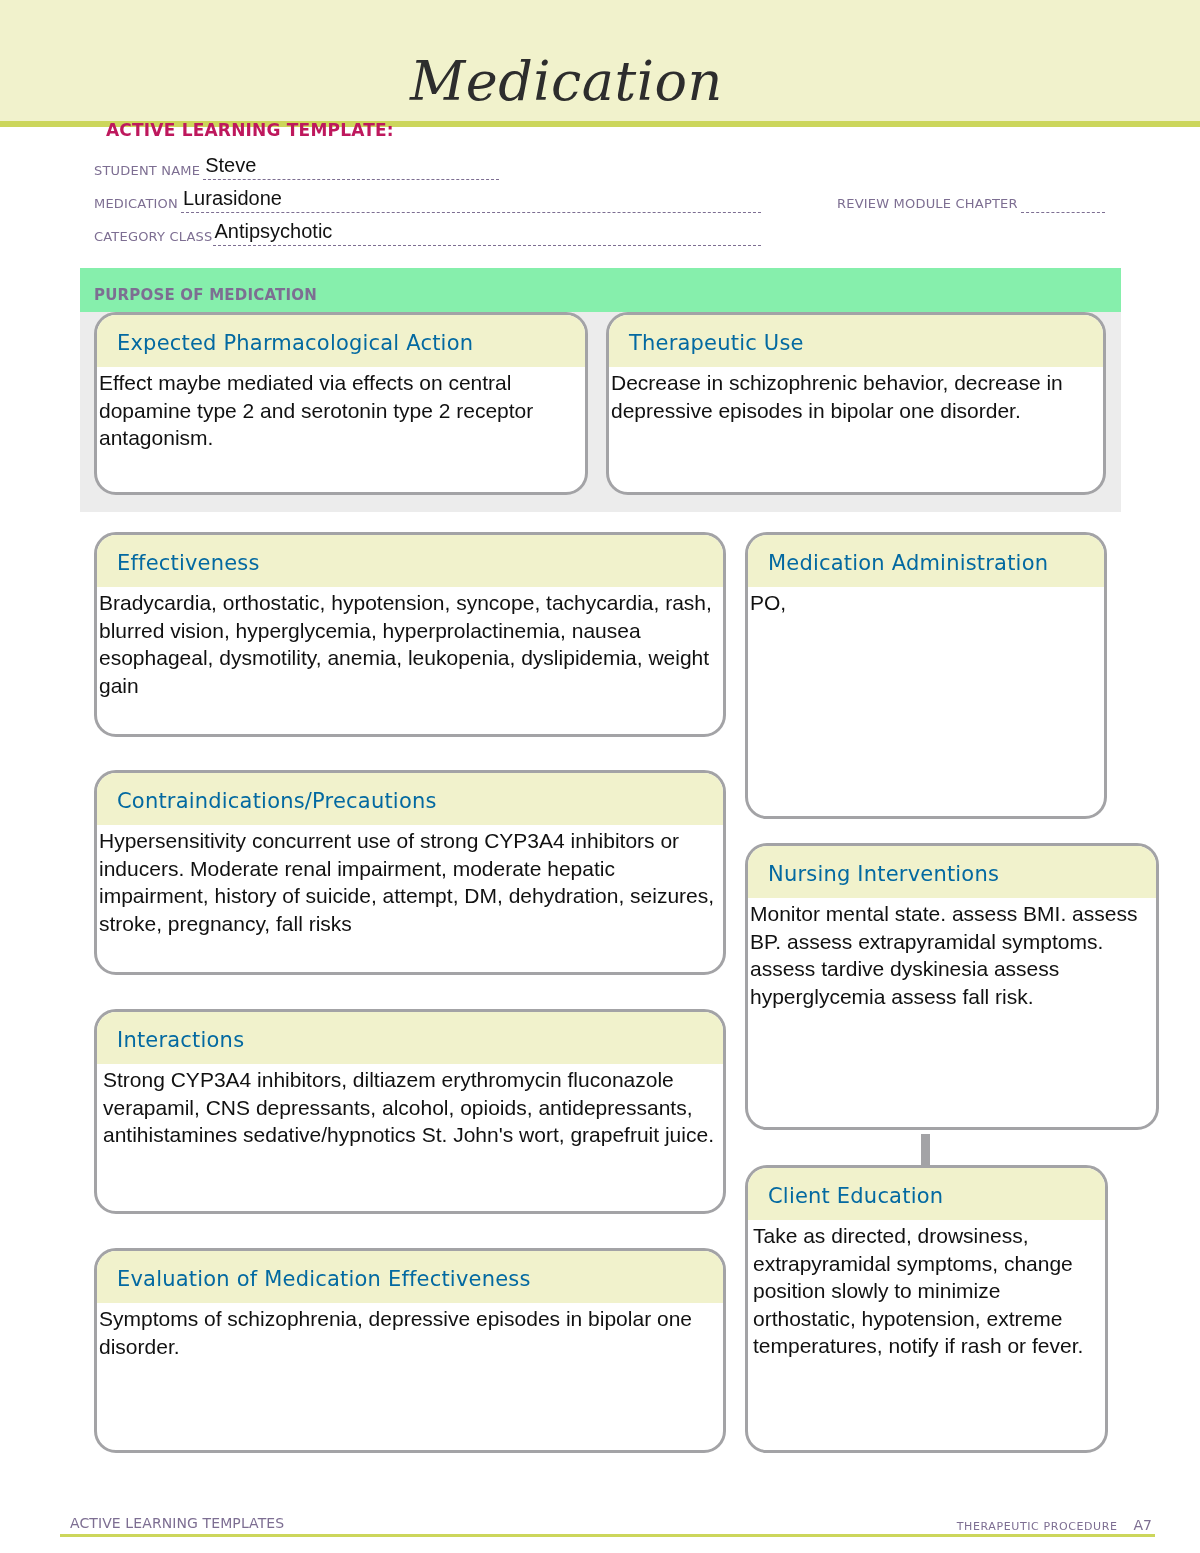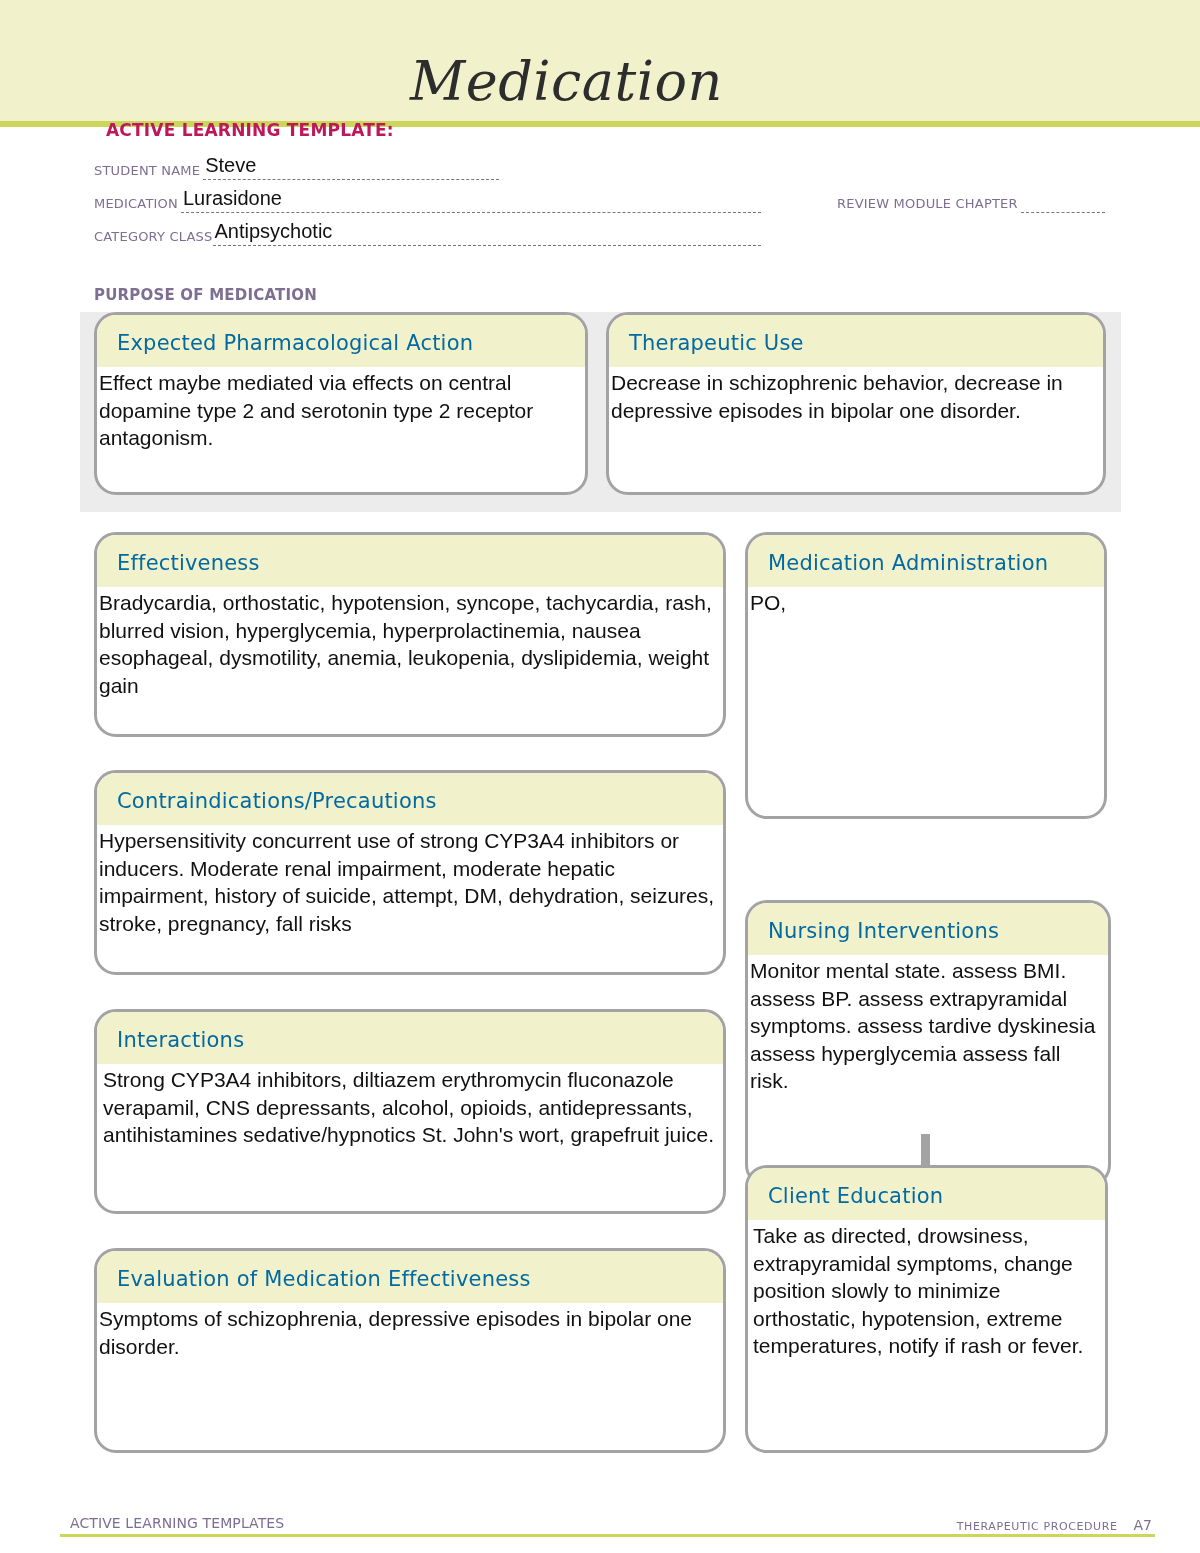--- a/index.html
+++ b/index.html
@@ -10,21 +10,21 @@
   .top-rule { position: absolute; left: 0; top: 121px; width: 1200px; height: 6px; background: #ccd65b; }
   .template-label { position: absolute; left: 106px; top: 86px; font-family: "DejaVu Sans", sans-serif; font-size: 17px; font-weight: bold; color: #be185d; letter-spacing: 0.2px; margin-top: 34px; }
   .template-title { position: absolute; left: 410px; top: 50px; font-family: "DejaVu Serif", serif; font-style: italic; font-size: 54px; color: #2d2d2d; letter-spacing: 0.5px; }
 
   .field-row { position: absolute; left: 94px; display: flex; align-items: flex-end; height: 28px; }
   .field-label { font-family: "DejaVu Sans", sans-serif; font-size: 13px; color: #7d6e92; letter-spacing: 0.2px; padding-bottom: 2px; white-space: nowrap; }
   .field-line { position: relative; border-bottom: 1.5px dashed #7d6e92; height: 22px; margin-left: 3px; }
   .field-value { position: absolute; left: 2px; bottom: 2px; font-family: "Liberation Sans", sans-serif; font-size: 20px; color: #111; white-space: nowrap; }
 
   .purpose-band { position: absolute; left: 80px; top: 268px; width: 1041px; height: 244px; background: #ececec; }
-  .purpose-head { position: absolute; left: 0; top: 0; width: 1041px; height: 44px; background: #ffffff; }
+  .purpose-head { position: absolute; left: 0; top: 0; width: 1041px; height: 44px; background: #86efac; }
   .purpose-label { position: absolute; left: 14px; top: 18px; font-family: "DejaVu Sans", sans-serif; font-weight: bold; font-size: 15px; color: #7d6e92; letter-spacing: 0.2px; }
 
   .card { position: absolute; background: #ffffff; border: 3px solid #a3a3a6; border-radius: 22px; overflow: hidden; }
   .card-head { height: 52px; background: #f1f2cc; padding-left: 20px; display: flex; align-items: center; padding-top: 4px; }
   .card-title { font-family: "DejaVu Sans", sans-serif; font-size: 21px; color: #0369a1; letter-spacing: 0.2px; }
   .card-body { padding: 2px 4px 0 2px; font-family: "Liberation Sans", sans-serif; font-size: 21px; line-height: 27.5px; color: #111; }
 
   .connector { position: absolute; left: 921px; top: 1134px; width: 9px; height: 32px; background: #a3a3a6; }
 
   .footer-left { position: absolute; left: 70px; top: 1515px; font-family: "DejaVu Sans", sans-serif; font-size: 14px; color: #7d6e92; letter-spacing: 0.1px; }
@@ -117,21 +117,21 @@
   <div class="card-body">Symptoms of schizophrenia, depressive episodes in bipolar one disorder.</div>
 </div>
 
 <div class="card" style="left:745px; top:532px; width:362px; height:287px;">
   <div class="card-head">
     <span class="card-title">Medication Administration</span>
   </div>
   <div class="card-body">PO,</div>
 </div>
 
-<div class="card" style="left:745px; top:900px; width:366px; height:287px;">
+<div class="card" style="left:745px; top:843px; width:414px; height:287px;">
   <div class="card-head">
     <span class="card-title">Nursing Interventions</span>
   </div>
   <div class="card-body">Monitor mental state. assess BMI. assess BP. assess extrapyramidal symptoms. assess tardive dyskinesia assess hyperglycemia assess fall risk.</div>
 </div>
 
 <div class="connector"></div>
 
 <div class="card" style="left:745px; top:1165px; width:363px; height:288px;">
   <div class="card-head">

